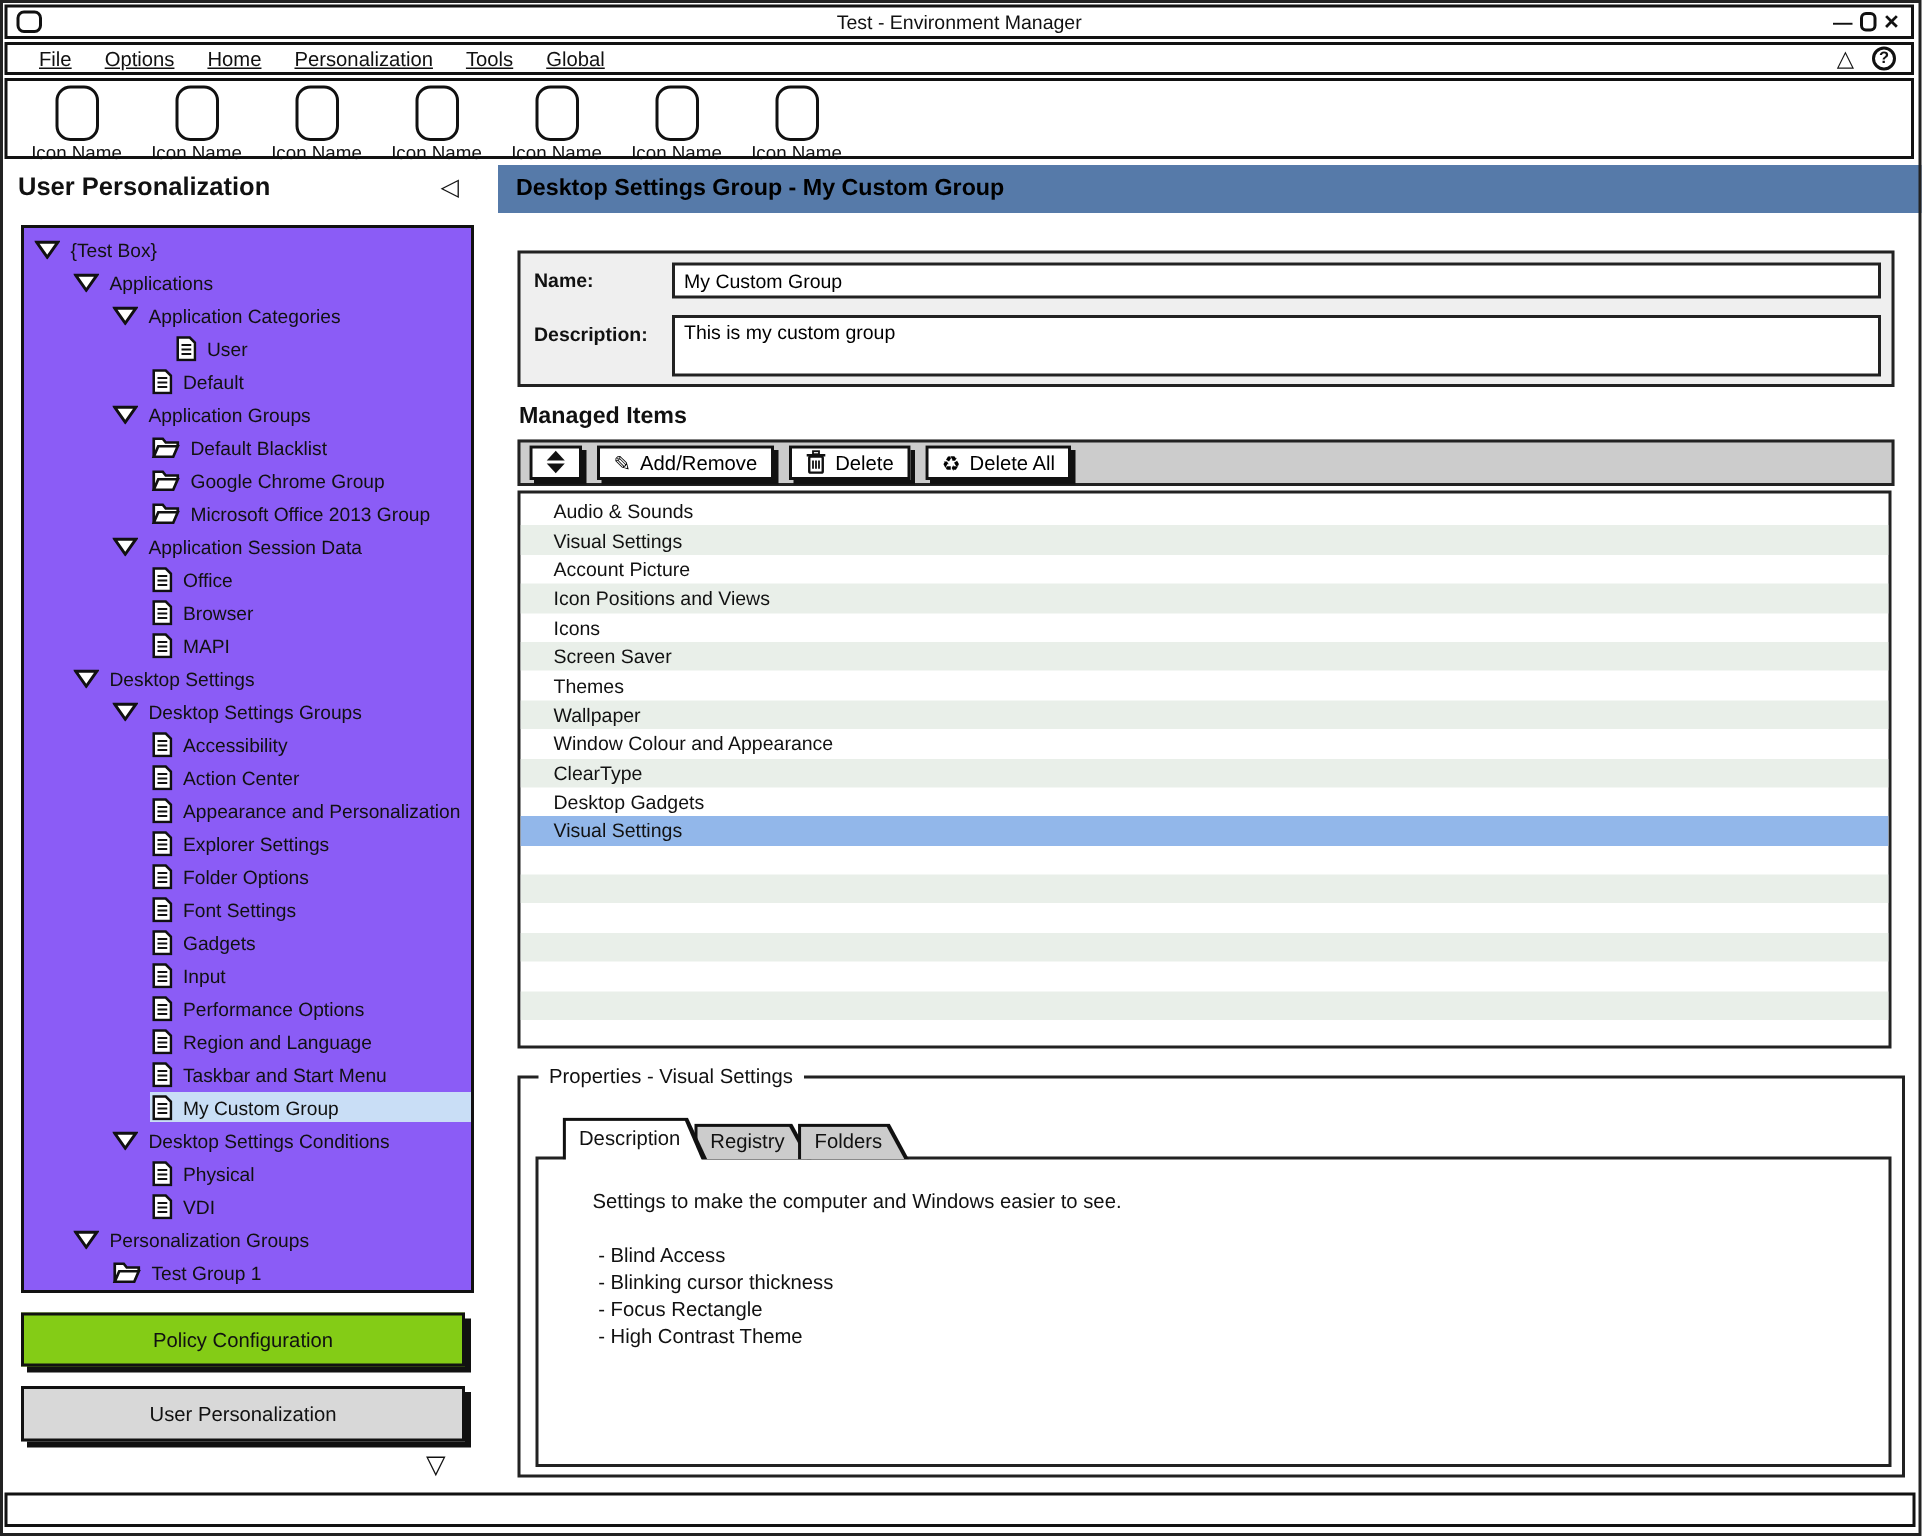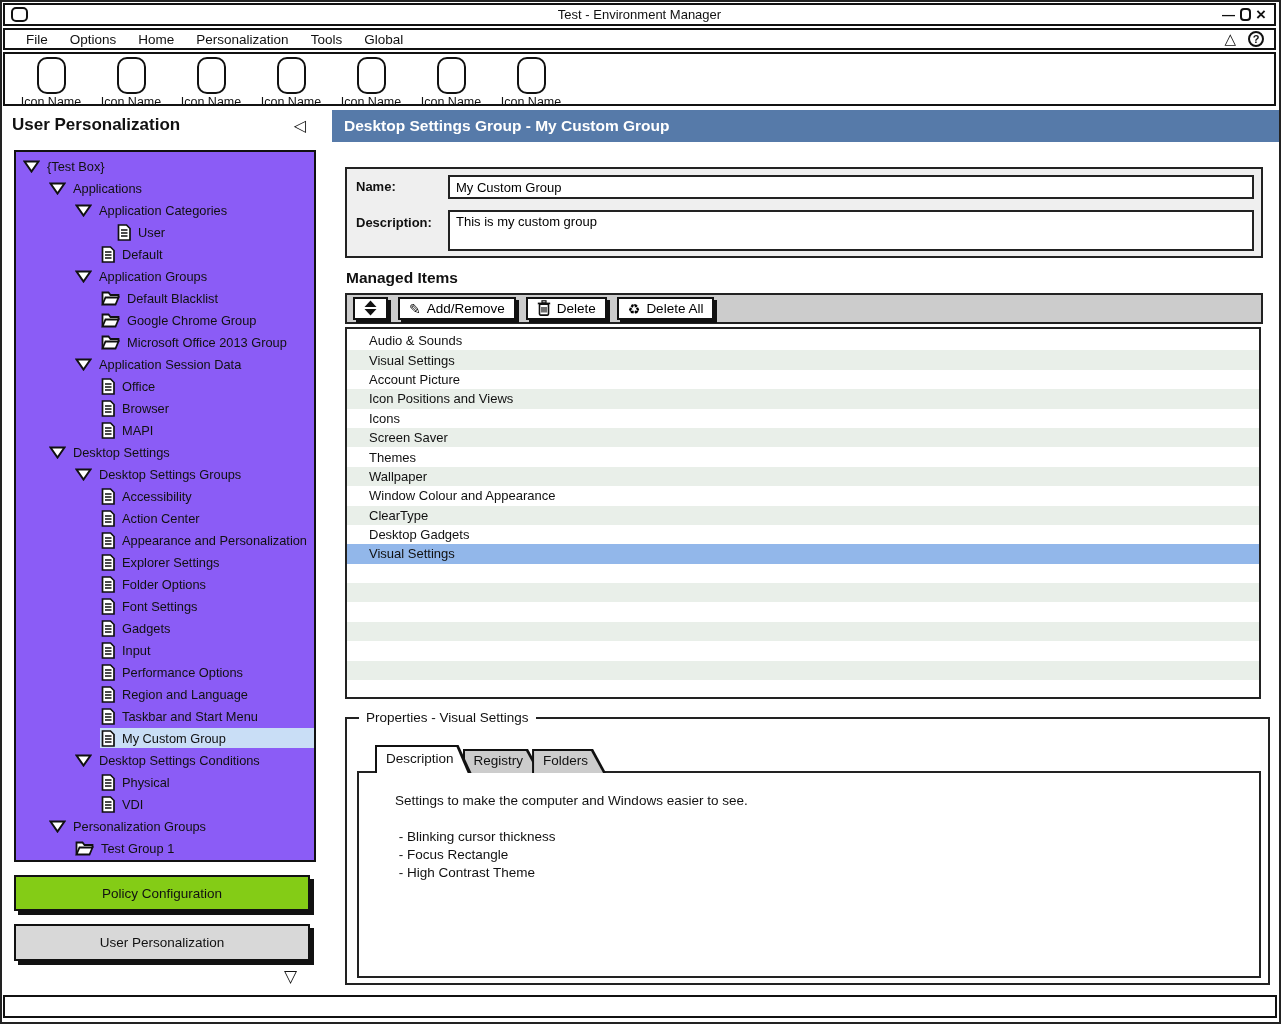--- a/index.html
+++ b/index.html
@@ -11,21 +11,21 @@
   #titlebar { left:3px; top:3px; width:1273px; height:23px; border:2px solid #111; display:flex; align-items:center; background:#fff; }
   #app-icon { width:17px; height:15px; border:2px solid #111; border-radius:5px; margin-left:6px; }
   #window-title { position:absolute; left:0; right:0; text-align:center; font-size:13px; }
   #win-controls { margin-left:auto; display:flex; align-items:center; gap:5px; padding-right:8px; z-index:2; }
   #min-icon { font-weight:900; font-size:13px; line-height:8px; }
   #max-icon { width:11px; height:13px; border:2.5px solid #111; border-radius:4px; display:inline-block; }
   #close-icon { font-weight:900; font-size:17px; line-height:13px; }
 
   
   #menubar { left:3px; top:28px; width:1273px; height:22px; border:2px solid #111; display:flex; align-items:center; background:#fff; font-size:13.5px; }
-  .menu-item { padding:0 11px; cursor:default; }
+  .menu-item { padding:0 11px; cursor:default;text-decoration:underline; }
   .menu-item:first-child { margin-left:10px; }
   #menubar-right { margin-left:auto; display:flex; align-items:center; gap:12px; padding-right:10px; }
   #menu-triangle { font-size:15px; }
   #help-icon { width:16px; height:16px; border:2px solid #111; border-radius:50%; font-size:11px; font-weight:bold; display:flex; align-items:center; justify-content:center; }
 
   
   #toolbar { left:3px; top:52px; width:1273px; height:54px; border:2px solid #111; display:flex; align-items:flex-start; background:#fff; }
   .tbgroup { width:66px; margin-right:14px; text-align:center; }
   .tbgroup:first-child { margin-left:13px; }
   .tbicon { width:29px; height:37px; border:2px solid #111; border-radius:10px; margin:3px auto 0; }
@@ -40,21 +40,21 @@
   .tree-content { display:flex; align-items:center; gap:7px; padding:1px 4px 1px 1px; flex:1; height:20px; }
   .tree-content.selected { background:var(--sidebar-selection); }
   .tree-icon { display:flex; align-items:center; }
 
   #policy-btn, #userpers-btn { left:14px; width:296px; height:36px; border:2px solid #111; box-shadow:4px 4px 0 #111; display:flex; align-items:center; justify-content:center; font-size:13.5px; background:#84cc16; }
   #policy-btn { top:875px; }
   #userpers-btn { top:924px; height:37px; background:var(--button-gray); }
   #sidebar-expand { left:284px; top:966px; font-size:17px; }
 
   
-  #main-header { left:332px; top:110px; width:949px; height:32px; background:var(--header-blue); color:#ffffff; font-size:15.5px; font-weight:bold; display:flex; align-items:center; padding-left:12px; }
+  #main-header { left:332px; top:110px; width:949px; height:32px; background:var(--header-blue); color:#000000; font-size:15.5px; font-weight:bold; display:flex; align-items:center; padding-left:12px; }
 
   #form-panel { left:345px; top:167px; width:918px; height:91px; border:2px solid #222; background:var(--panel-gray); }
   .form-label { position:absolute; left:9px; font-size:13px; font-weight:bold; }
   #name-input { position:absolute; left:101px; top:6px; width:806px; height:24px; border:2px solid #222; font-family:inherit; font-size:13px; padding:0 6px; background:#fff; }
   #desc-input { position:absolute; left:101px; top:41px; width:806px; height:41px; border:2px solid #222; font-family:inherit; font-size:13px; padding:2px 6px; background:#fff; resize:none; }
 
   #managed-heading { left:346px; top:269px; font-size:15.5px; font-weight:bold; }
   #managed-toolbar { left:345px; top:293px; width:918px; height:31px; background:var(--toolbar-gray); border:2px solid #222; display:flex; align-items:center; gap:10px; padding-left:6px; }
   .mbtn { height:23px; border:2px solid #111; background:#fff; box-shadow:3px 3px 0 #111; display:flex; align-items:center; gap:6px; padding:0 9px; font-size:13.5px; }
   .mbtn .glyph { font-size:14px; line-height:14px; }
@@ -587,19 +587,20 @@
       </div>
       <div class="tab">
         <div class="t-outer"></div>
         <div class="t-inner"></div>
         <span class="t-label">Folders</span>
       </div>
     </div>
   <div id="props-content">
       <div class="desc-line">Settings to make the computer and Windows easier to see.</div>
       <div class="desc-line"></div>
+      <div class="desc-line"> - Blind Access</div>
       <div class="desc-line"> - Blinking cursor thickness</div>
       <div class="desc-line"> - Focus Rectangle</div>
       <div class="desc-line"> - High Contrast Theme</div>
     </div>
 </div>
 
 <div id="statusbar" class="abs"></div>
 
 </body></html>

